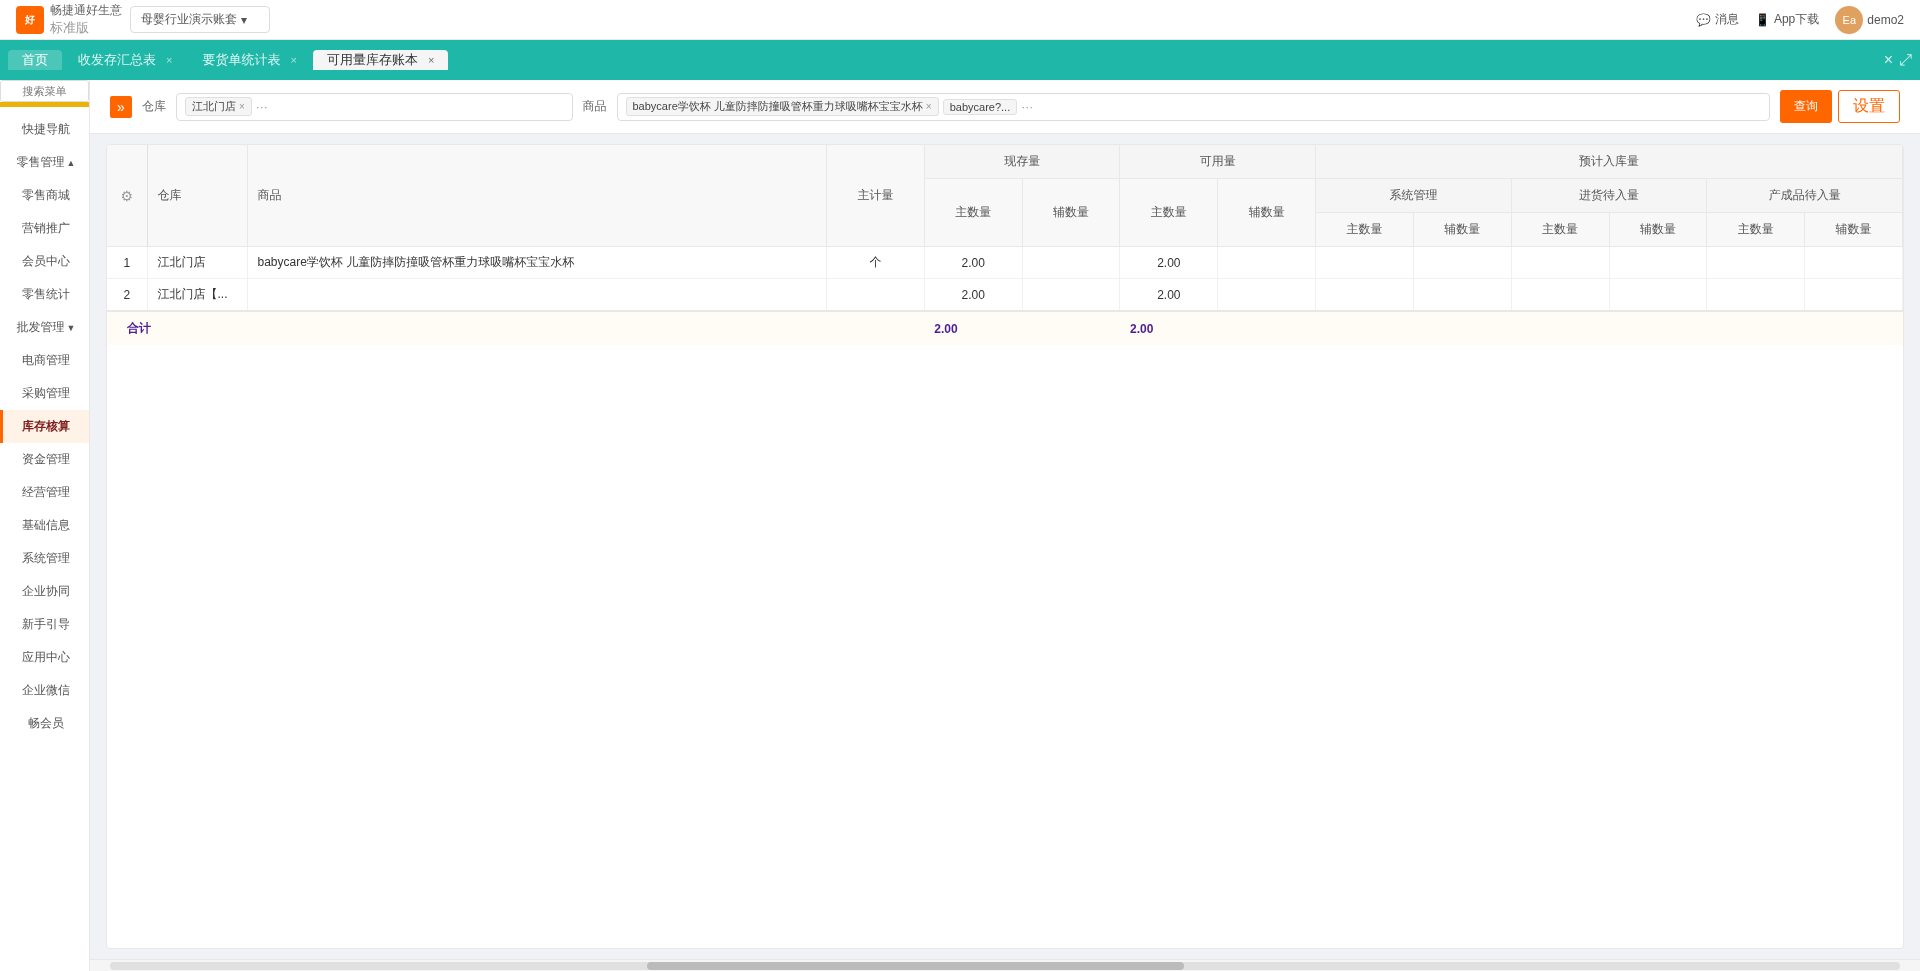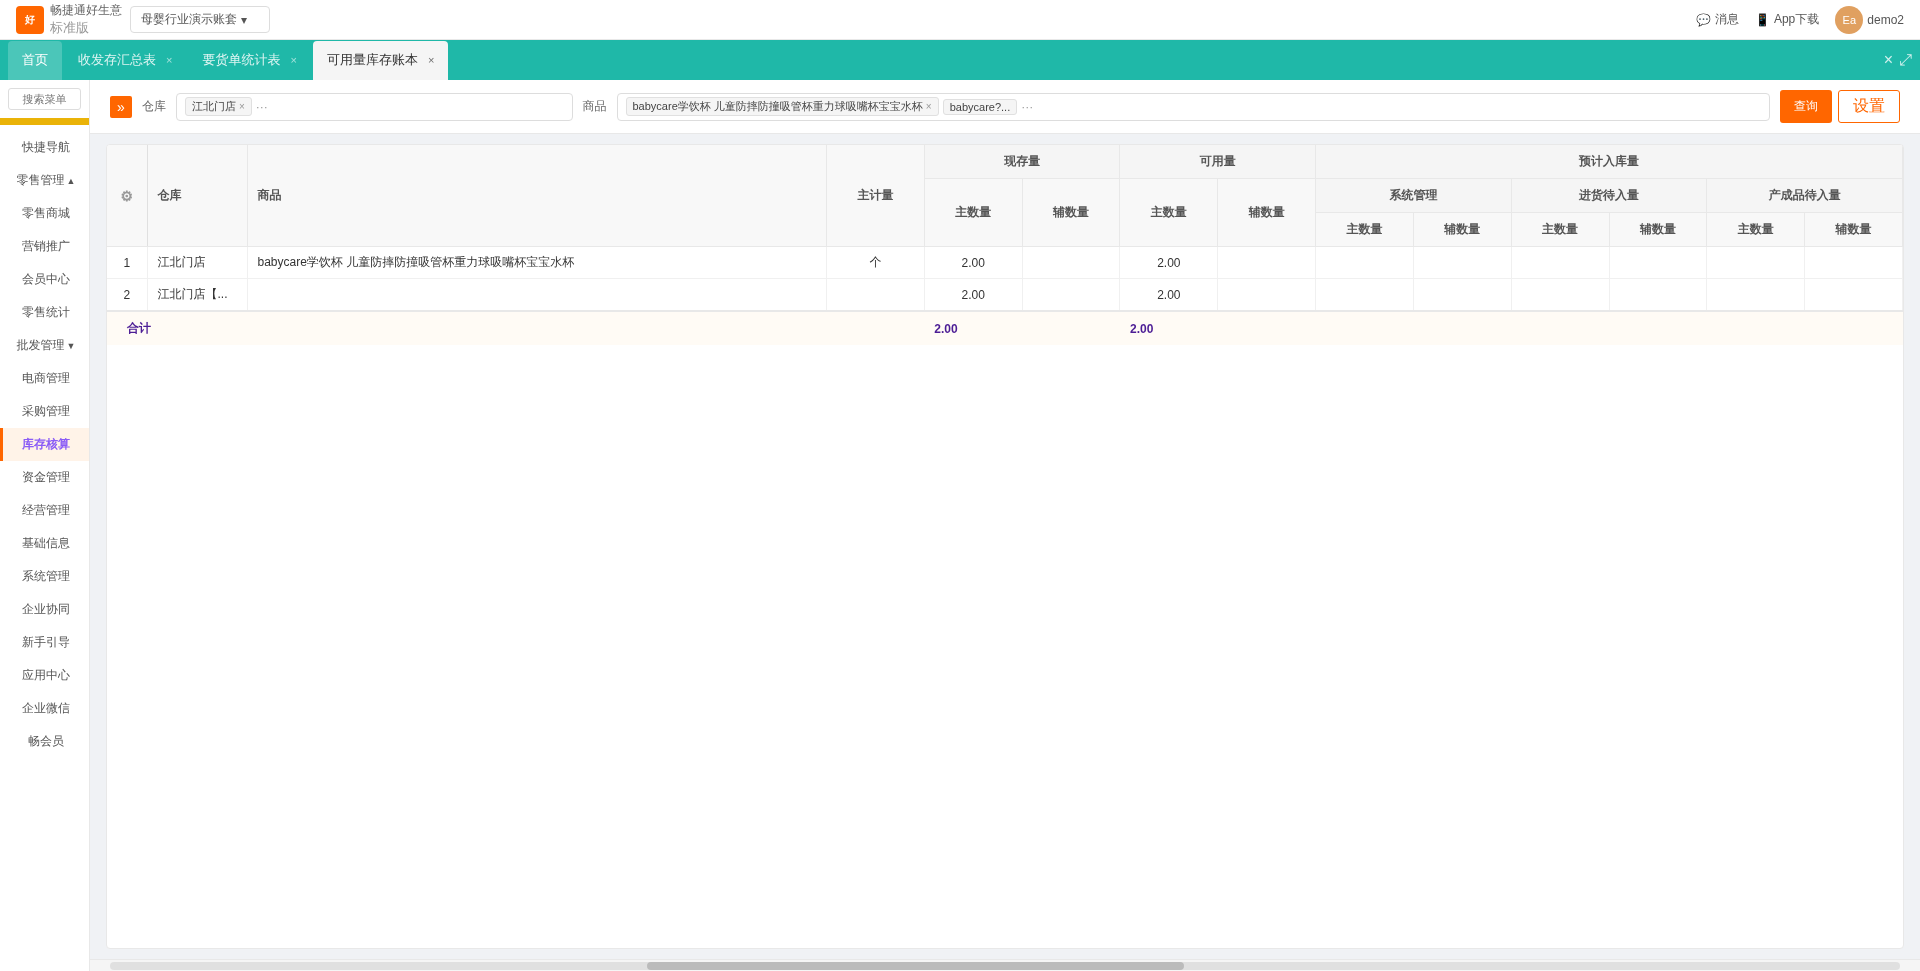--- a/index.html
+++ b/index.html
@@ -12,36 +12,36 @@
     .logo-icon { width: 28px; height: 28px; background: #ff6600; border-radius: 4px; display: flex; align-items: center; justify-content: center; color: white; font-size: 10px; font-weight: bold; }
     .logo-text { font-size: 12px; color: #666; }
     .template-badge { font-size: 13px; color: #999; }
     .industry-selector { display: flex; align-items: center; gap: 4px; padding: 4px 10px; border: 1px solid #ddd; border-radius: 4px; cursor: pointer; color: #555; font-size: 12px; min-width: 140px; }
     .top-bar-right { display: flex; align-items: center; gap: 16px; }
     .top-right-item { display: flex; align-items: center; gap: 4px; font-size: 12px; color: #555; cursor: pointer; }
     .avatar { width: 28px; height: 28px; border-radius: 50%; background: #e0a060; display: flex; align-items: center; justify-content: center; color: white; font-size: 11px; }
 
     
     .nav-tabs { height: 40px; background: #1fb8a8; display: flex; align-items: center; padding: 0 8px; gap: 2px; }
-    .nav-tab { height: 39px; padding: 0 14px; display: flex; align-items: center; gap: 6px; font-size: 13px; color: rgba(255,255,255,0.85); cursor: pointer; border-radius: 4px 4px 0 0; white-space: nowrap; }
+    .nav-tab { height: 20px; padding: 0 14px; display: flex; align-items: center; gap: 6px; font-size: 13px; color: rgba(255,255,255,0.85); cursor: pointer; border-radius: 4px 4px 0 0; white-space: nowrap; }
     .nav-tab.active { background: #f5f5f5; color: #333; }
     .nav-tab .close-x { font-size: 11px; opacity: 0.7; margin-left: 4px; }
     .nav-tab.home { background: rgba(255,255,255,0.2); color: white; }
     .nav-spacer { flex: 1; }
     .nav-controls { display: flex; gap: 6px; }
     .nav-ctrl-btn { color: rgba(255,255,255,0.8); cursor: pointer; font-size: 16px; }
 
     
     .layout { display: flex; height: calc(971px - 80px); }
     .sidebar { width: 90px; background: #fff; border-right: 1px solid #e8e8e8; display: flex; flex-direction: column; overflow-y: auto; }
-    .sidebar-search { padding: 8px; border-bottom: 7px solid #eab308; }
+    .sidebar-search { border-bottom: 5px solid #eab308; }
     .sidebar-search-box { width: 100%; padding: 4px 6px; border: 1px solid #ddd; border-radius: 3px; font-size: 11px; color: #999; text-align: center; }
     .sidebar-nav { padding: 6px 0; }
     .sidebar-item { padding: 8px 6px; text-align: center; cursor: pointer; color: #555; font-size: 12px; border-left: 3px solid transparent; }
-    .sidebar-item.active { background: #fff3e8; color: #8b5cf6; border-left-color: #ff6600; font-weight: bold; }
+    .sidebar-item.active { background: #fff3e8; color: #7f1d1d; border-left-color: #ff6600; font-weight: bold; }
     .sidebar-item.has-arrow { display: flex; align-items: center; justify-content: center; gap: 2px; }
 
     
     .main-content { flex: 1; display: flex; flex-direction: column; overflow: hidden; }
     .page-header { background: #fff; padding: 10px 20px; border-bottom: 1px solid #e8e8e8; display: flex; align-items: center; justify-content: space-between; }
     .page-title { font-size: 16px; font-weight: 500; color: #333; }
     .header-actions { display: flex; align-items: center; gap: 10px; }
     .header-action-btn { display: flex; align-items: center; gap: 4px; font-size: 12px; color: #555; cursor: pointer; }
     .header-action-btn .icon { color: #ff6600; }
 
@@ -53,21 +53,21 @@
     .filter-tag { background: #f5f5f5; border: 1px solid #e0e0e0; border-radius: 3px; padding: 1px 6px; font-size: 11px; color: #444; display: flex; align-items: center; gap: 3px; }
     .filter-tag .remove { cursor: pointer; color: #999; font-size: 10px; }
     .filter-more { color: #999; font-size: 12px; cursor: pointer; }
     .filter-actions { display: flex; gap: 6px; margin-left: auto; }
     .btn-primary { background: #ff6600; color: white; border: none; padding: 5px 14px; border-radius: 3px; font-size: 12px; cursor: pointer; }
     .btn-secondary { background: white; color: #ff6600; border: 1px solid #ff6600; padding: 5px 14px; border-radius: 3px; font-size: 16px; cursor: pointer; }
 
     
     .table-container { flex: 1; overflow: auto; padding: 0; background: #fff; margin: 10px 16px; border: 1px solid #e8e8e8; border-radius: 4px; }
     table { width: 100%; border-collapse: collapse; font-size: 12px; }
-    thead tr th { background: #f8f8f8; border-bottom: 1px solid #e8e8e8; border-right: 1px solid #e8e8e8; padding: 8px 10px; text-align: center; font-weight: 700; color: #555; white-space: nowrap; }
+    thead tr th { background: #f8f8f8; border-bottom: 1px solid #e8e8e8; border-right: 1px solid #e8e8e8; padding: 8px 10px; text-align: center; font-weight: 400; color: #555; white-space: nowrap; }
     thead tr:first-child th { border-top: none; }
     tbody tr td { border-bottom: 1px solid #f0f0f0; border-right: 1px solid #f0f0f0; padding: 7px 10px; text-align: center; color: #333; white-space: nowrap; }
     .col-index { width: 40px; }
     .col-warehouse { width: 100px; text-align: left !important; }
     .col-product { text-align: left !important; }
     .th-group { background: #f5f5f5; }
     .settings-icon { color: #999; cursor: pointer; font-size: 14px; }
     .summary-row { background: #fffbf5; border-top: 2px solid #e8e8e8; }
     .summary-row td { font-weight: bold; color: #4c1d95; padding: 8px 10px; }
     .scrollbar-area { height: 12px; background: #f5f5f5; border-top: 1px solid #e8e8e8; }

